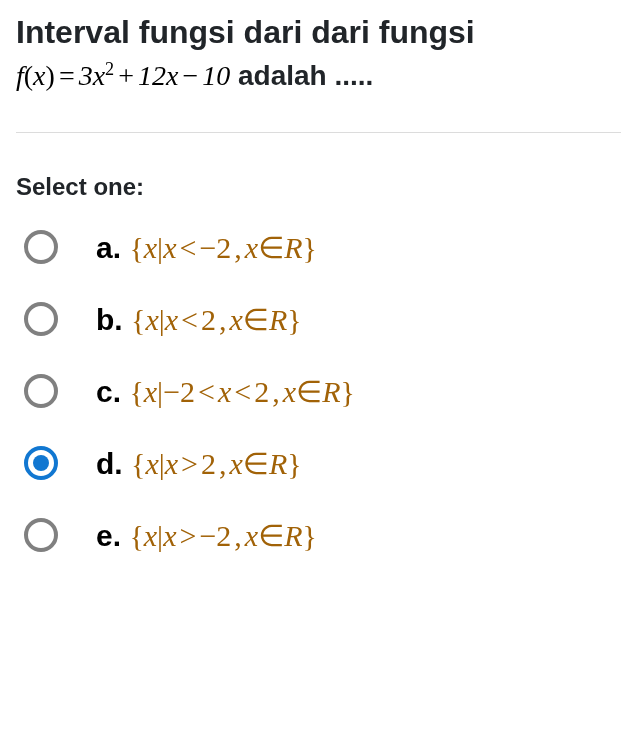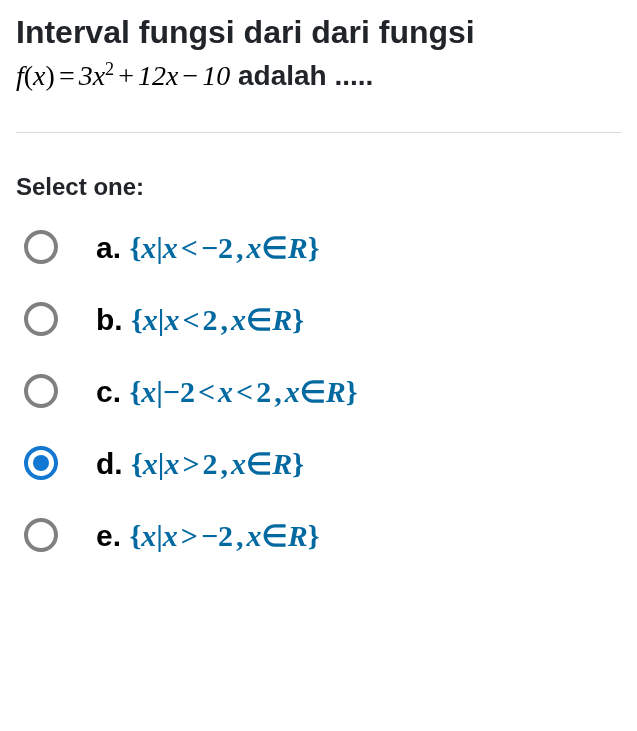--- a/index.html
+++ b/index.html
@@ -82,22 +82,22 @@
     background: #1177d1;
     border-radius: 50%;
   }
   .option-label {
     font-size: 30px;
     font-weight: bold;
     color: #000;
   }
   .math {
     font-family: "Times New Roman", Times, serif;
-    font-weight: bold;
-    color: #0369a1;
+    font-weight: normal;
+    color: #a16207;
   }
   .mi { font-style: italic; }
   .mo { font-style: normal; padding: 0 3px; }
   .brace { font-style: normal; }
 </style>
 </head>
 <body>
 
 <div class="container">
 

